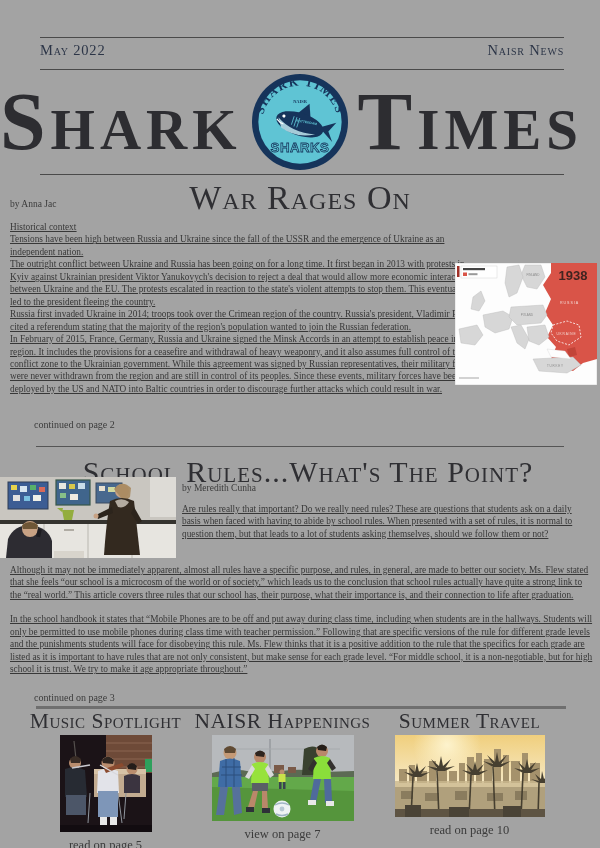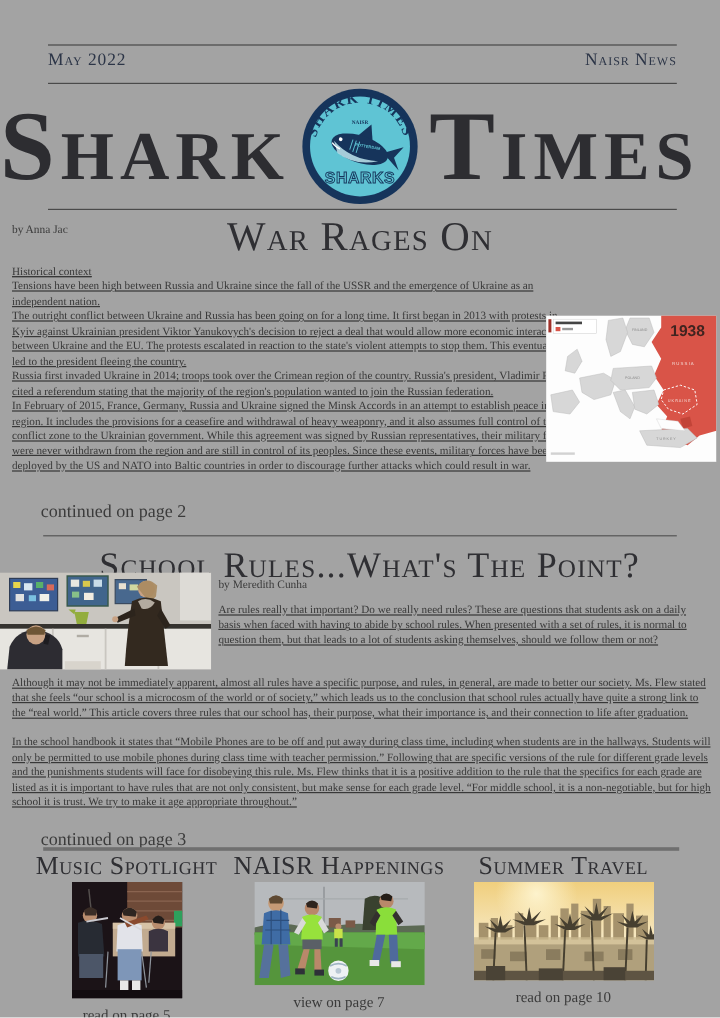--- a/index.html
+++ b/index.html
@@ -21,25 +21,25 @@
   .big-title { font-variant:small-caps; font-size:82px; line-height:90px; font-weight:600;
     letter-spacing:5px; color:#2d2d31; white-space:nowrap; }
   .logo-wrap { width:98px; height:98px; flex:0 0 auto; }
 
   
   .headline { position:absolute; left:0; right:0; text-align:center; font-variant:small-caps;
     font-weight:500; color:#2f2f33; letter-spacing:1px; }
   .byline { font-size:9.5px; color:#3b3b3b; }
   .bodytext { font-size:9.3px; line-height:12.45px; color:#383838;text-decoration:underline; }
   .bodytext p { margin:0; }
-  .continued { font-size:15px; margin-left:24px; }
+  .continued { font-size:10px; margin-left:24px; }
 
   
   .war-head { top:179px; font-size:34px; }
-  .war-byline { position:absolute; top:187px; left:10px; }
+  .war-byline { position:absolute; top:199px; left:10px; }
   .war-body { position:absolute; top:221px; left:10px; width:588px; height:212px; overflow:hidden; }
   .war-text { width:466px; }
   .subhead { text-decoration:underline; }
   .war-map { position:absolute; top:42px; right:1px; width:142px; height:150px; }
   .war-continued { position:absolute; top:419px; left:10px; }
 
   
   .school-rule { top:446px; }
   .school-head { top:455px; font-size:30px;padding-left:16px; }
   .school-photo { position:absolute; top:477px; left:0; width:176px; height:81px; }

